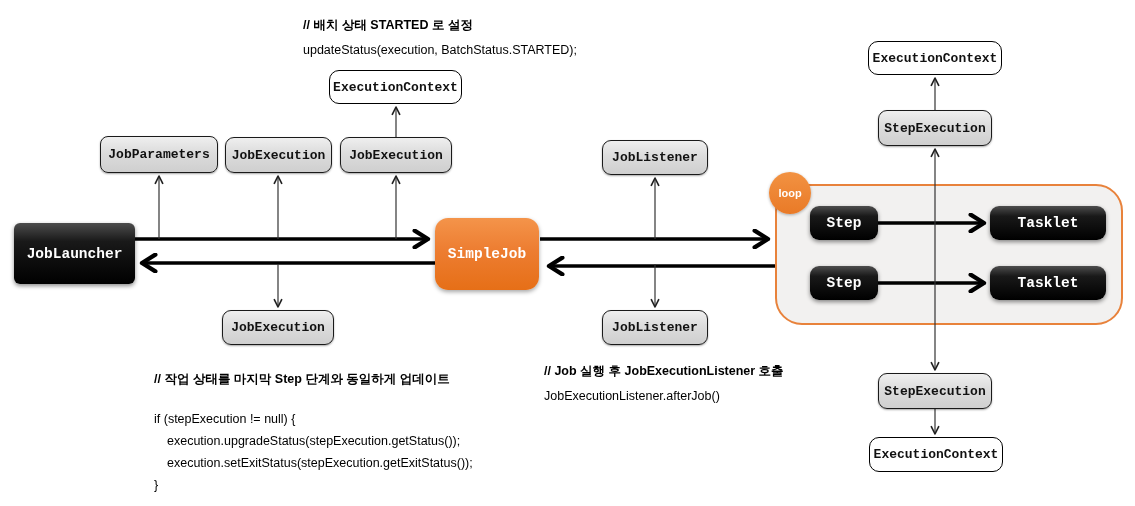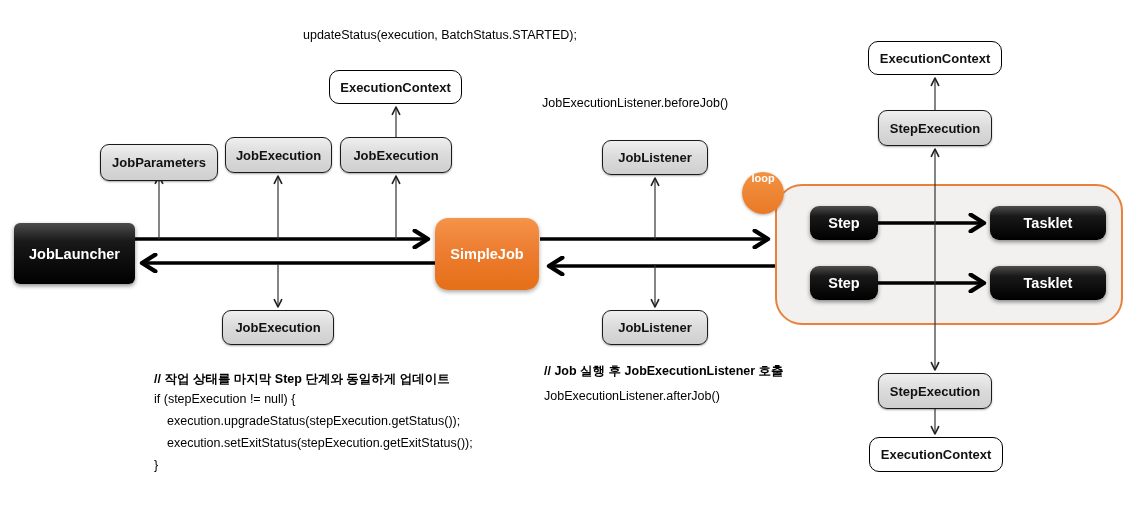--- a/index.html
+++ b/index.html
@@ -4,21 +4,21 @@
 <style>
   html,body { margin:0; padding:0; background:#ffffff; }
   .canvas {
     position:relative; width:1135px; height:506px; background:#ffffff;
     font-family:"Liberation Sans", sans-serif; overflow:hidden; color:#000;
   }
   .node {
     position:absolute; box-sizing:border-box;
     display:flex; align-items:center; justify-content:center;
     font-weight:bold; font-size:13px; color:#111;
-    white-space:nowrap; z-index:2;
+    white-space:nowrap; z-index:2;font-family:Liberation Mono, monospace;
   }
   .node-gray {
     background:linear-gradient(180deg,#efefef 0%,#dcdcdc 45%,#cfcfcf 100%);
     border:1.6px solid #1a1a1a; border-radius:9px;
     box-shadow:0 1px 2px rgba(0,0,0,.35);
   }
   .node-white {
     background:#ffffff; border:1.6px solid #000; border-radius:10px;
   }
   .node-black {
@@ -30,34 +30,34 @@
     background:linear-gradient(180deg,#f4944a 0%,#ed7d31 45%,#e66f17 100%);
     color:#fff; border-radius:13px; font-size:14.5px;
     box-shadow:0 2px 4px rgba(0,0,0,.35);
   }
   .loop-box {
     position:absolute; left:775px; top:184px; width:348px; height:141px;
     background:#f2f1f0; border:2px solid #e8823b; border-radius:27px;
     box-sizing:border-box; z-index:0;
   }
   .loop-badge {
-    position:absolute; left:742px; top:172px; width:42px; height:42px;
+    position:absolute; left:769px; top:172px; width:42px; height:42px;
     border-radius:50%;
     background:linear-gradient(180deg,#f29242 0%,#e97a27 100%);
     color:#fff; font-weight:bold; font-size:11px;
-    display:flex; justify-content:center;
+    display:flex; align-items:center; justify-content:center;
     box-shadow:0 1px 3px rgba(0,0,0,.3); z-index:3;
   }
   .arrows { position:absolute; left:0; top:0; z-index:1; pointer-events:none; }
   .cmt { position:absolute; font-size:12.5px; line-height:15px; z-index:2; white-space:nowrap; }
   .cmt .t { font-weight:bold; }
   .cmt .c { margin-top:10px; }
   .cmt .it { }
   .cmt-lines { line-height:22px; }
-  .cmt-lines .t { line-height:18px; margin-bottom:0; }
+  .cmt-lines .t { line-height:18px; margin-bottom:20px; }
   .ind { padding-left:13px; }
 </style>
 </head>
 <body>
 
 <div class="canvas">
 
   <div class="loop-box"></div>
   <div class="loop-badge">
     <span>loop</span>
@@ -88,43 +88,43 @@
     <line x1="655" y1="264" x2="655" y2="307" stroke="#333" stroke-width="1.2" marker-end="url(#mthin)"></line>
     <line x1="278" y1="264" x2="278" y2="307" stroke="#333" stroke-width="1.2" marker-end="url(#mthin)"></line>
     <line x1="935" y1="184" x2="935" y2="149" stroke="#333" stroke-width="1.2" marker-end="url(#mthin)"></line>
     <line x1="935" y1="110" x2="935" y2="78" stroke="#333" stroke-width="1.2" marker-end="url(#mthin)"></line>
     <line x1="935" y1="184" x2="935" y2="325" stroke="#333" stroke-width="1.2"></line>
     <line x1="935" y1="325" x2="935" y2="370" stroke="#333" stroke-width="1.2" marker-end="url(#mthin)"></line>
     <line x1="935" y1="409" x2="935" y2="434" stroke="#333" stroke-width="1.2" marker-end="url(#mthin)"></line>
   </svg>
 
   <div class="cmt" style="left:303px; top:18px;">
+    <div class="t">// 배치 상태 STARTED 로 설정</div>
     <div class="c"><span>updateStatus(execution, BatchStatus.</span><span class="it">STARTED</span><span>);</span></div>
   </div>
 
   <div class="cmt" style="left:542px; top:86px;">
-    <div class="c">JobExecutionListener.beforeJob()</div>
   </div>
 
   <div class="cmt" style="left:544px; top:364px;">
     <div class="t">// Job 실행 후 JobExecutionListener 호출</div>
     <div class="c">JobExecutionListener.afterJob()</div>
   </div>
 
   <div class="cmt cmt-lines" style="left:154px; top:370px;">
     <div class="t">// 작업 상태를 마지막 Step 단계와 동일하게 업데이트</div>
     <div>if (stepExecution != null) {</div>
     <div class="ind">execution.upgradeStatus(stepExecution.getStatus());</div>
     <div class="ind">execution.setExitStatus(stepExecution.getExitStatus());</div>
     <div>}</div>
   </div>
 
   <div class="node node-white" style="left:329px; top:70px; width:133px; height:34px;">ExecutionContext</div>
 
-  <div class="node node-gray" style="left:100px; top:144px; width:118px; height:37px;">JobParameters</div>
+  <div class="node node-gray" style="left:100px; top:136px; width:118px; height:37px;border-radius:8px;">JobParameters</div>
   <div class="node node-gray" style="left:225px; top:137px; width:107px; height:36px;">JobExecution</div>
   <div class="node node-gray" style="left:340px; top:137px; width:112px; height:36px;">JobExecution</div>
 
   <div class="node node-black" style="left:14px; top:223px; width:121px; height:61px; border-radius:6px;">JobLauncher</div>
 
   <div class="node node-orange" style="left:435px; top:218px; width:104px; height:72px;">SimpleJob</div>
 
   <div class="node node-gray" style="left:602px; top:140px; width:106px; height:35px;">JobListener</div>
   <div class="node node-gray" style="left:602px; top:310px; width:106px; height:35px;">JobListener</div>
 

